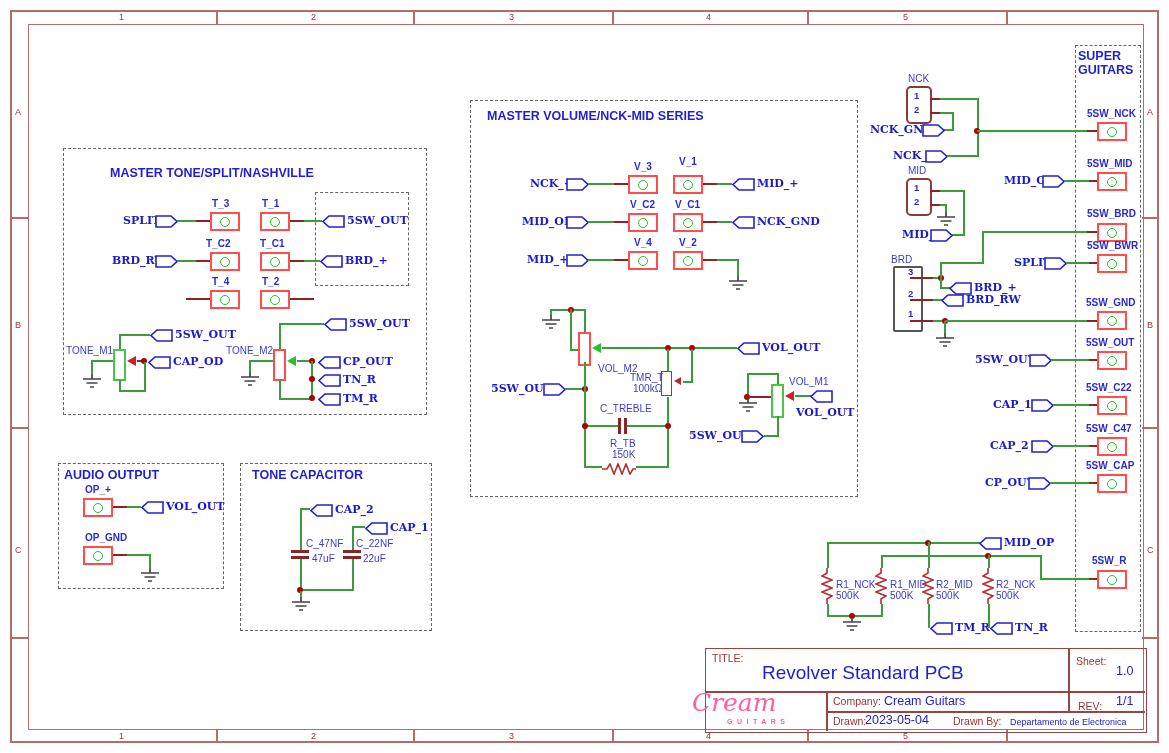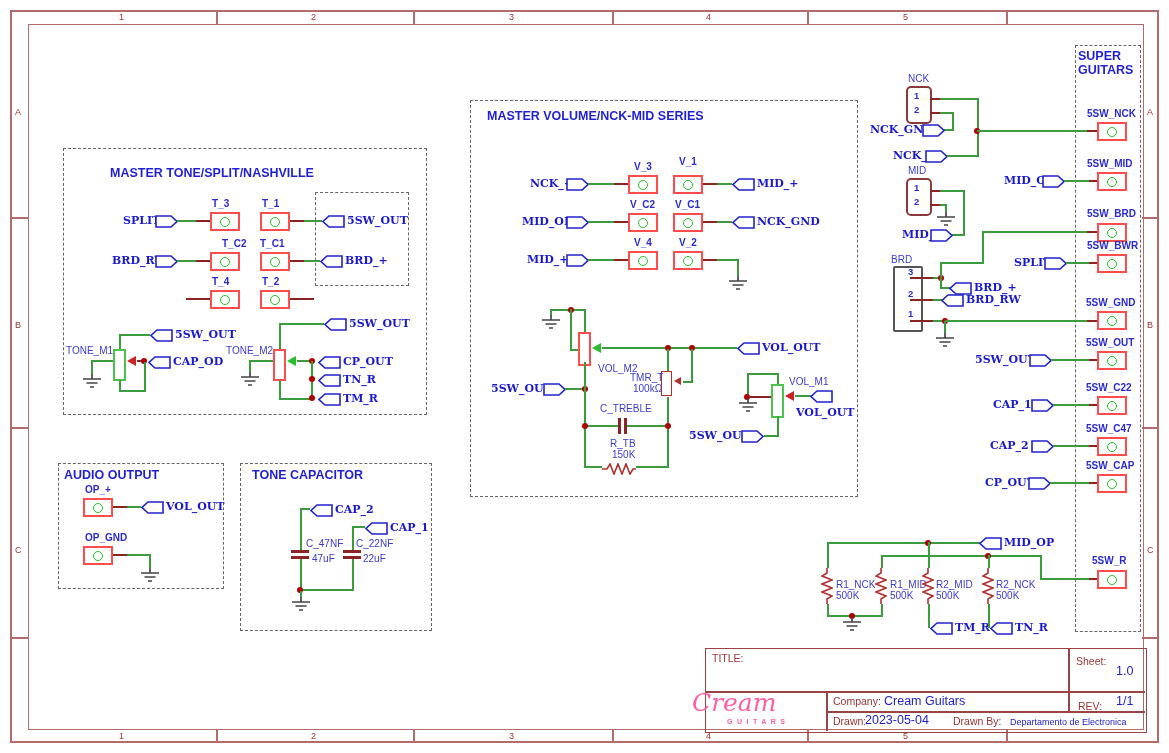--- a/index.html
+++ b/index.html
@@ -113,21 +113,21 @@
         <polygon points="1,1 16,1 22,6.5 16,12 1,12" fill="#fff" stroke="#2222cc" stroke-width="1.6"></polygon>
       </svg></div>
   <div class="wh" style="left:177px;top:220px;width:19px"></div>
     <div class="sh" style="left:196px;top:220px;width:14px"></div>
   <div class="sh" style="left:290px;top:220px;width:14px"></div>
     <div class="wh" style="left:304px;top:220px;width:18px"></div>
   <div class="flag" style="left:322px;top:214px"><svg width="23" height="13" viewBox="0 0 23 13">
         <polygon points="22,1 7,1 1,6.5 7,12 22,12" fill="#fff" stroke="#2222cc" stroke-width="1.6"></polygon>
       </svg></div>
   <div class="net" style="left:347px;top:214px">5SW_OUT</div>
-  <div class="plbl" style="left:222px;top:238px">T_C2</div>
+  <div class="plbl" style="left:206px;top:238px">T_C2</div>
   <div class="plbl" style="left:260px;top:238px">T_C1</div>
   <div class="pad" style="left:210px;top:252px">
       <span class="hole"></span>
     </div>
   <div class="pad" style="left:260px;top:252px">
       <span class="hole"></span>
     </div>
   <div class="net" style="left:112px;top:254px">BRD_RW</div>
   <div class="flag" style="left:155px;top:254px"><svg width="23" height="13" viewBox="0 0 23 13">
         <polygon points="1,1 16,1 22,6.5 16,12 1,12" fill="#fff" stroke="#2222cc" stroke-width="1.6"></polygon>
@@ -602,20 +602,21 @@
         <polygon points="22,1 7,1 1,6.5 7,12 22,12" fill="#fff" stroke="#2222cc" stroke-width="1.6"></polygon>
       </svg></div>
   <div class="net" style="left:1015px;top:621px">TN_R</div>
 
   <div class="abs" style="left:705px;top:648px;width:440px;height:83px;border:1.5px solid #9b4444"></div>
   <div class="tline" style="left:705px;top:691px;width:440px;height:1.5px"></div>
   <div class="tline" style="left:826px;top:711px;width:319px;height:1.5px"></div>
   <div class="tline" style="left:826px;top:691px;width:1.5px;height:40px"></div>
   <div class="tline" style="left:1068px;top:648px;width:1.5px;height:64px"></div>
   <div class="tb-label" style="left:712px;top:652px">TITLE:</div>
+  <div class="tb-title" style="left:762px;top:662px">Revolver Standard PCB</div>
   <div class="tb-label" style="left:1078px;top:700px">REV:</div>
   <div class="tb-value" style="left:1116px;top:664px">1.0</div>
   <div class="logo-script" style="left:692px;top:688px">Cream</div>
   <div class="logo-sub" style="left:727px;top:718px">GUITARS</div>
   <div class="tb-label" style="left:833px;top:695px">Company:</div>
   <div class="tb-value" style="left:884px;top:694px">Cream Guitars</div>
   <div class="tb-label" style="left:1076px;top:655px">Sheet:</div>
   <div class="tb-value" style="left:1116px;top:694px">1/1</div>
   <div class="tb-label" style="left:833px;top:715px">Drawn:</div>
   <div class="tb-value" style="left:865px;top:713px">2023-05-04</div>

